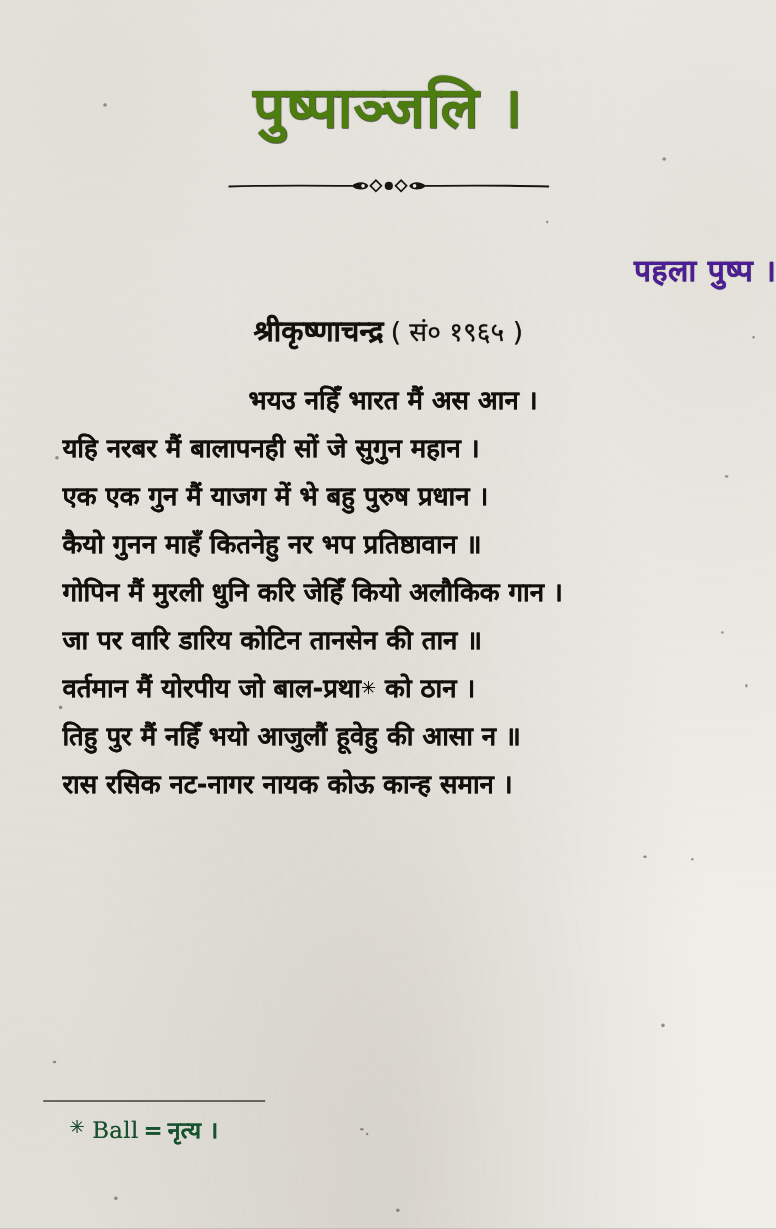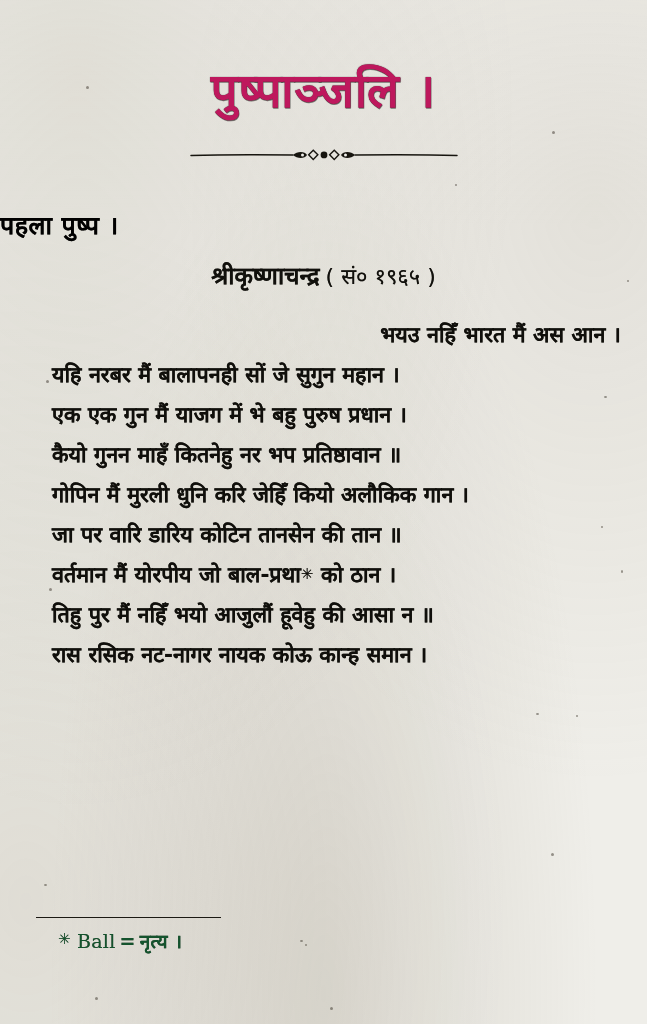--- a/index.html
+++ b/index.html
@@ -45,46 +45,46 @@
   .title {
     position: absolute;
     top: 34px;
     left: 0;
     right: 0;
     text-align: center;
     font-size: 47px;
     line-height: 1.12;
     font-weight: 700;
     letter-spacing: 1px;
-    color: #be185d;
+    color: #4d7c0f;
     text-shadow: 0 0 1px rgba(20,18,14,.85), 0.5px 0.5px 0 rgba(20,18,14,.5);
   }
 
   .divider {
     position: absolute;
     top: 147px;
     left: 0;
     right: 0;
     height: 16px;
     display: flex;
     align-items: center;
     justify-content: center;
   }
   .divider svg { display: block; }
 
   .subtitle {
     position: absolute;
     top: 186px;
     left: 0;
     right: 0;
-    text-align: left;
+    text-align: right;
     font-size: 25px;
     font-weight: 700;
     letter-spacing: .5px;
-    color: #000000;
+    color: #4c1d95;
     text-shadow: 0 0 .6px rgba(20,18,14,.7);
   }
 
   .poem-title {
     position: absolute;
     top: 258px;
     left: 0;
     right: 0;
     text-align: center;
     font-size: 24px;
@@ -106,21 +106,21 @@
   }
   .verse-line {
     font-size: 21.5px;
     line-height: 1;
     height: 40px;
     white-space: nowrap;
     color: #100f0b;
     font-weight: 600;
     text-shadow: 0 0 .55px rgba(18,16,12,.75);
   }
-  .verse-line.centered { text-align: right; }
+  .verse-line.centered { text-align: center; }
   .verse-line.indent-1 { padding-left: 18px; }
   .verse-line .fn-mark {
     font-size: 15px;
     vertical-align: 3px;
   }
 
   .rule {
     position: absolute;
     left: 36px;
     width: 185px;

